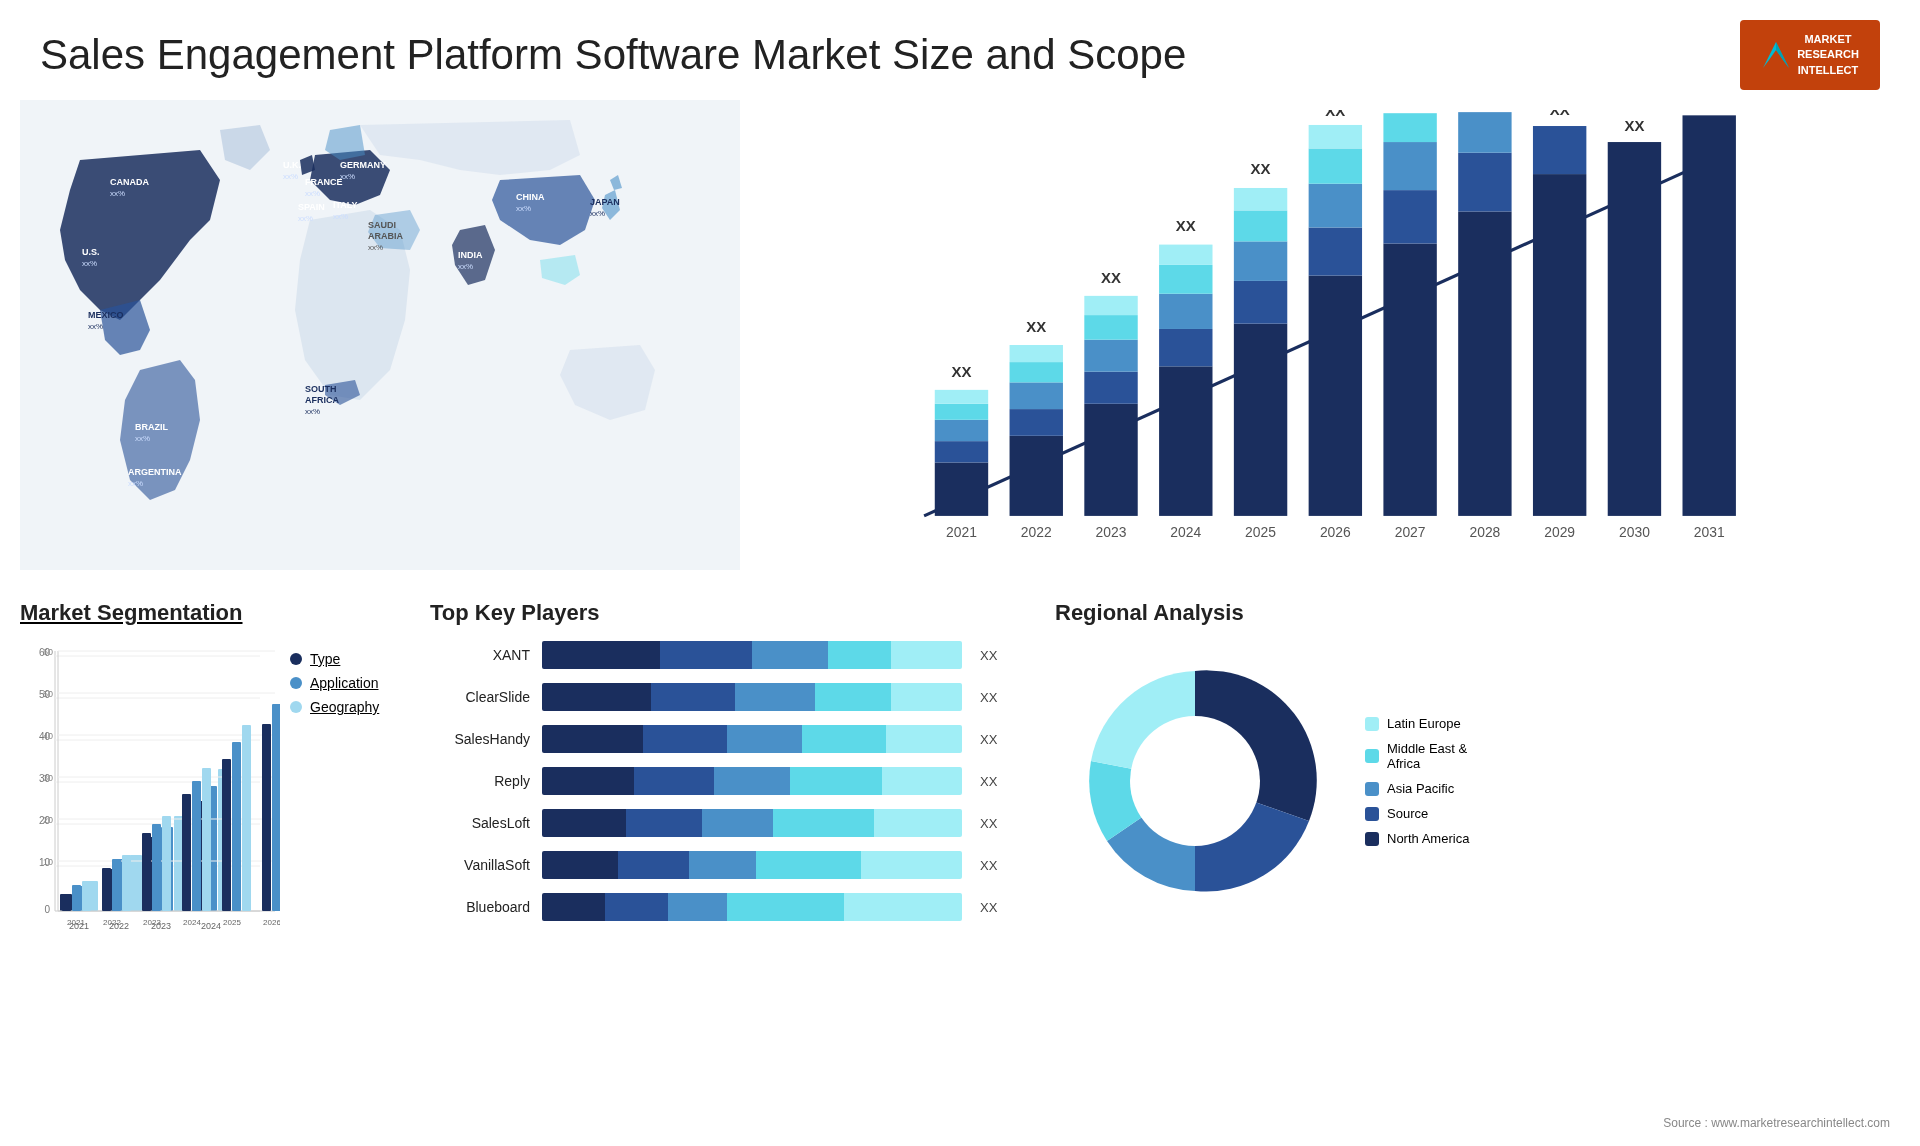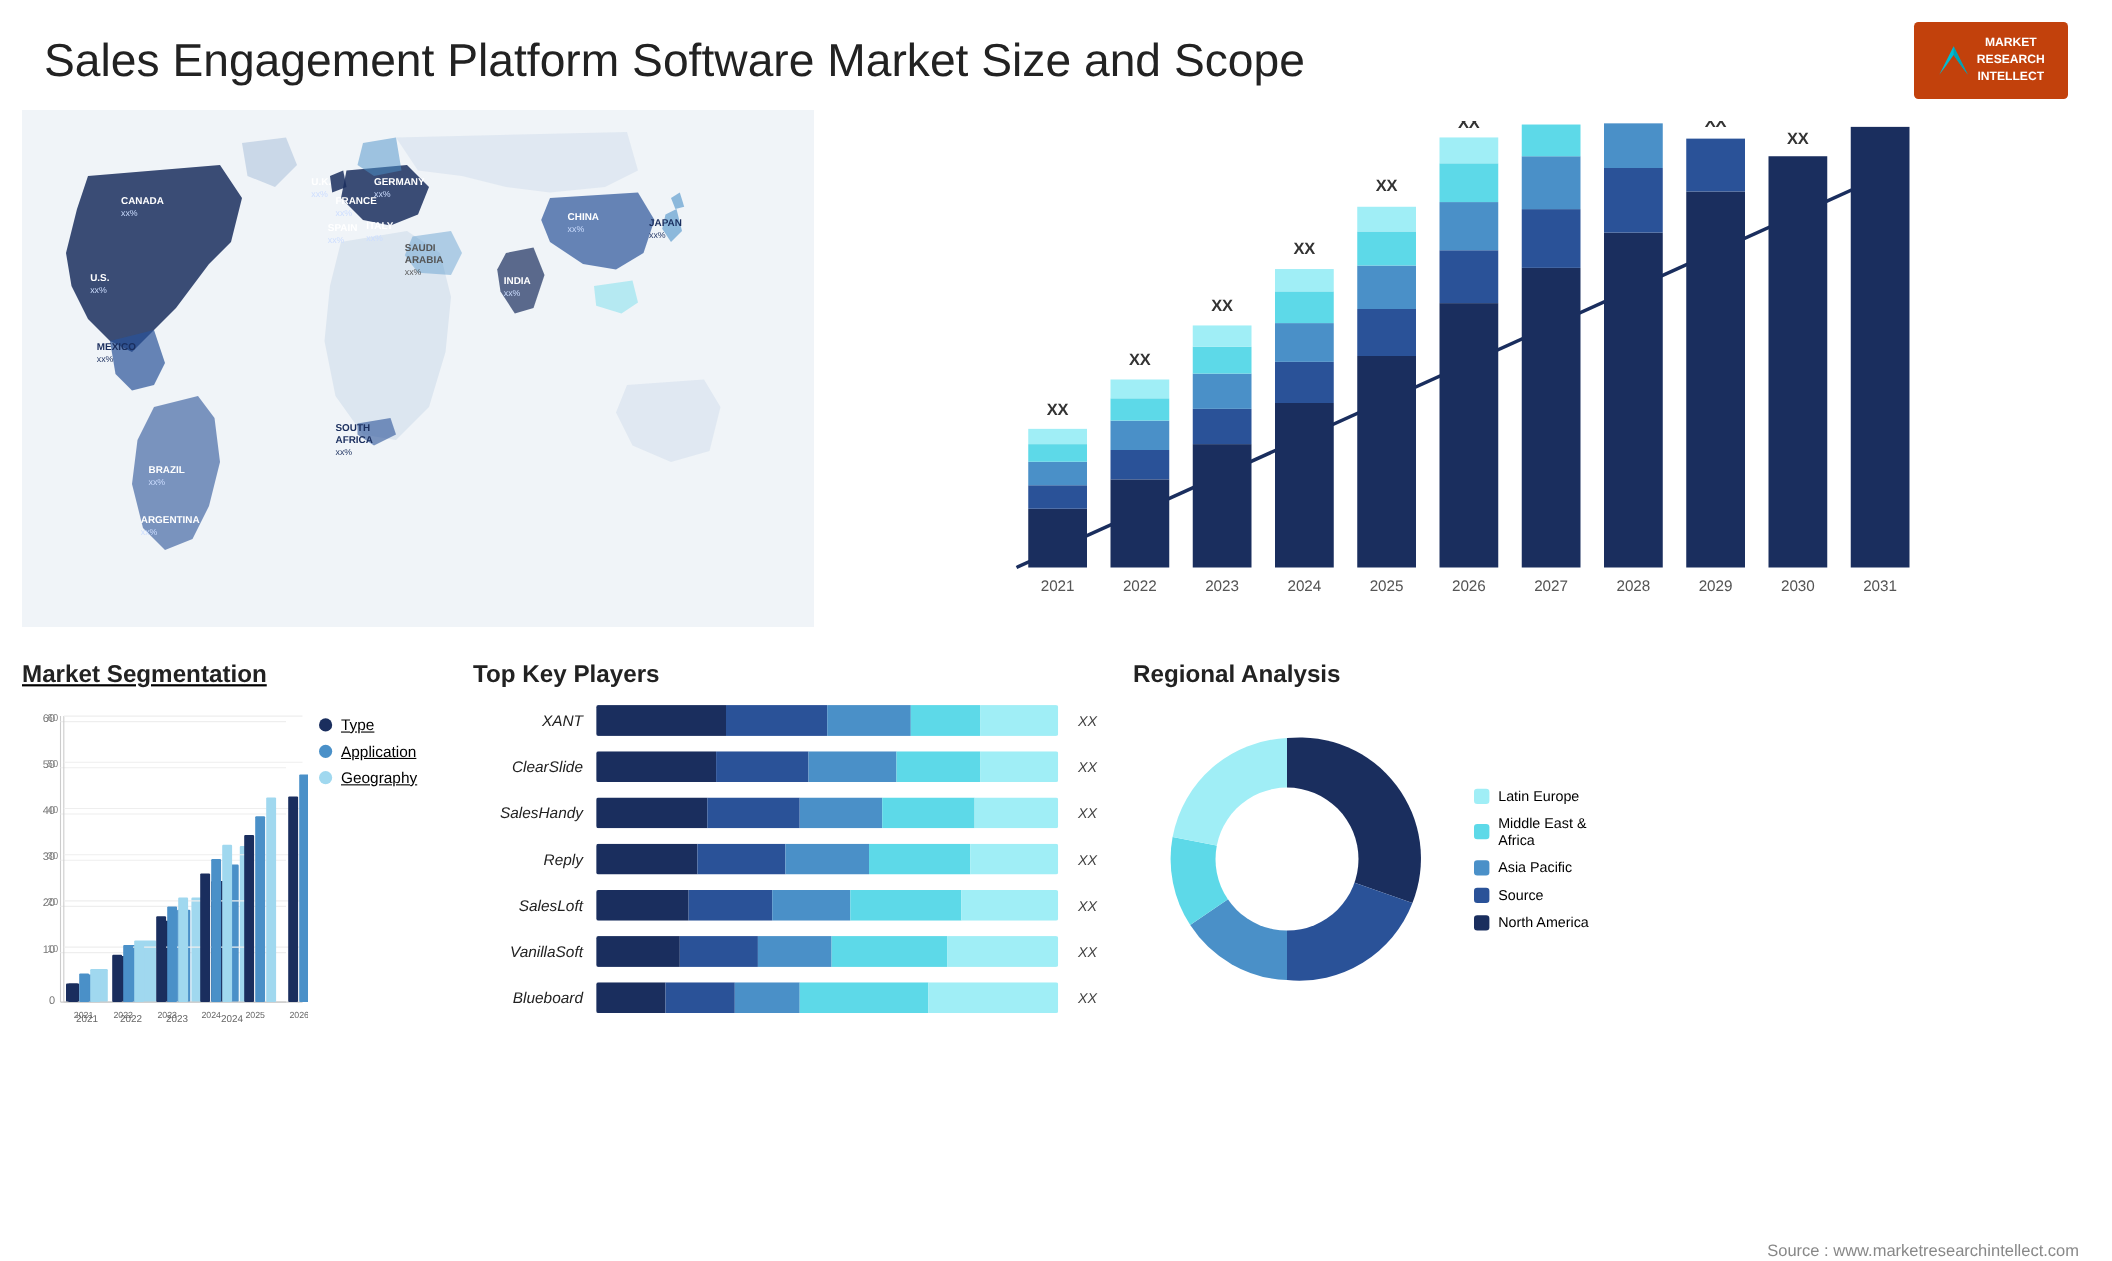--- a/index.html
+++ b/index.html
@@ -93,20 +93,21 @@
     }
 
     
     .key-players-section {
       flex: 0 0 580px;
     }
 
     
     .regional-section {
       flex: 1;
+      margin-left: 25px;
     }
 
     
     .legend {
       display: flex;
       flex-direction: column;
       gap: 8px;
       margin-top: 10px;
     }
     .legend-item {
@@ -120,21 +121,20 @@
       height: 12px;
       border-radius: 50%;
     }
 
     
     .hbar-chart {
       display: flex;
       flex-direction: column;
       gap: 14px;
       margin-top: 10px;
-      font-style: italic;
     }
     .hbar-row {
       display: flex;
       align-items: center;
       gap: 12px;
     }
     .hbar-label {
       width: 100px;
       font-size: 14px;
       color: #222;
@@ -177,23 +177,23 @@
     }
     .donut-dot {
       width: 14px;
       height: 14px;
       border-radius: 3px;
     }
 
     
     .source-text {
       position: absolute;
-      bottom: 0;
+      bottom: 16px;
       right: 30px;
-      font-size: 15px;
+      font-size: 12px;
       color: #888;
     }
   </style>
 </head>
 <body>
 
 <div class="header">
   <h1 class="page-title">Sales Engagement Platform Software Market Size and Scope</h1>
   <div class="logo-area">
     <div class="logo-box">

